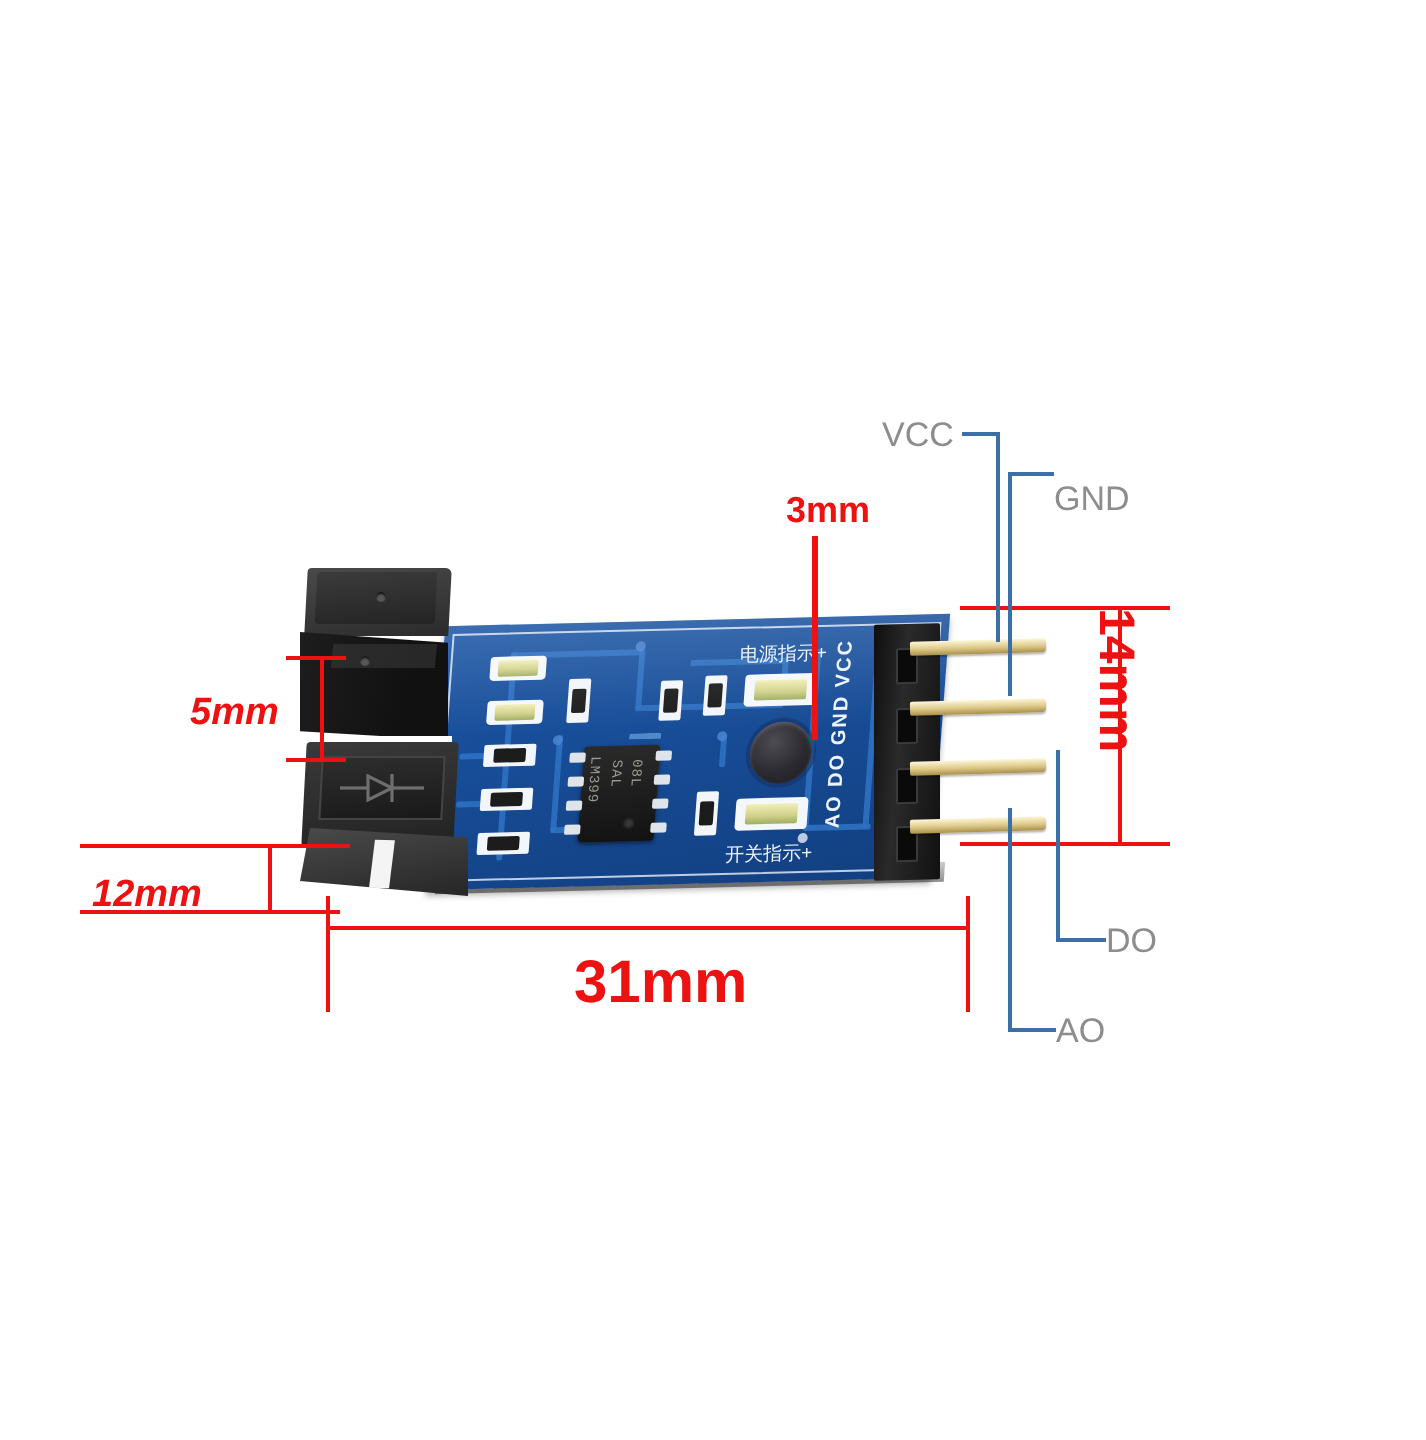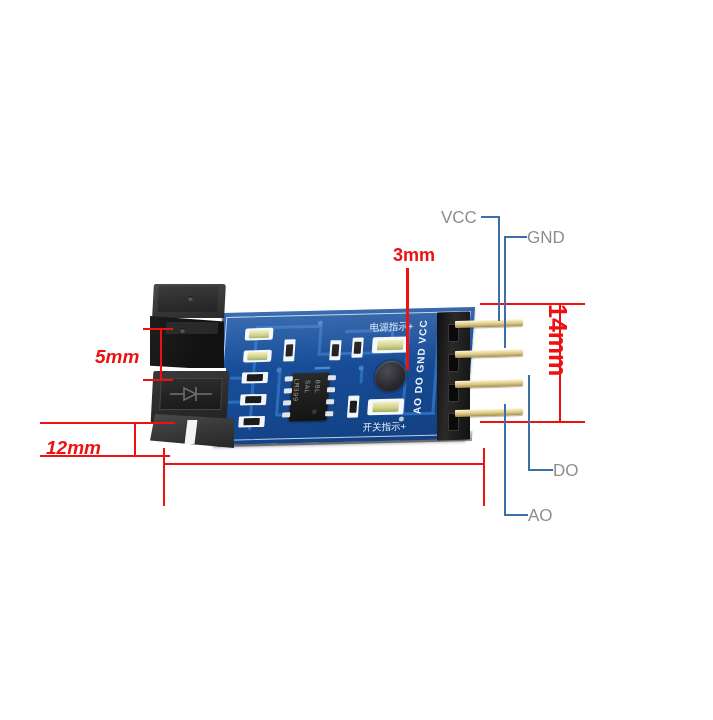--- a/index.html
+++ b/index.html
@@ -463,36 +463,37 @@
   <div class="dim-line-h" style="left:143px; top:328px; width:30px;"></div>
   <div class="dim-line-h" style="left:143px; top:379px; width:30px;"></div>
   <div class="dim-line-v" style="left:160px; top:328px; height:52px;"></div>
 
   <div class="dim-label sz-md" style="left:46px; top:437px;">12mm</div>
   <div class="dim-line-h" style="left:143px; top:422px; width:32px;"></div>
   <div class="dim-line-h" style="left:40px; top:422px; width:108px;"></div>
   <div class="dim-line-h" style="left:40px; top:455px; width:130px;"></div>
   <div class="dim-line-v" style="left:134px; top:422px; height:34px;"></div>
 
+  <div class="dim-label sz-lg" style="left:287px; top:475px;">31mm</div>
   <div class="dim-line-h" style="left:163px; top:463px; width:322px;"></div>
   <div class="dim-line-v" style="left:163px; top:448px; height:58px;"></div>
   <div class="dim-line-v" style="left:483px; top:448px; height:58px;"></div>
 
   <div class="dim-label rot" style="left:572px; top:304px;">14mm</div>
   <div class="dim-line-h" style="left:480px; top:303px; width:105px;"></div>
   <div class="dim-line-h" style="left:480px; top:421px; width:105px;"></div>
   <div class="dim-line-v" style="left:559px; top:303px; height:119px;"></div>
   <div class="dim-line-h" style="left:548px; top:303px; width:24px;"></div>
   <div class="dim-line-h" style="left:548px; top:421px; width:24px;"></div>
 
   <span class="pin-label" style="left:441px; top:208px;">VCC</span>
   <div class="lead-h" style="left:481px; top:216px; width:19px;"></div>
   <div class="lead-v" style="left:498px; top:216px; height:105px;"></div>
 
-  <span class="pin-label" style="left:527px; top:228px;">GND</span>
+  <span class="pin-label" style="left:527px; top:240px;">GND</span>
   <div class="lead-h" style="left:504px; top:236px; width:23px;"></div>
   <div class="lead-v" style="left:504px; top:236px; height:112px;"></div>
 
   <span class="pin-label" style="left:553px; top:461px;">DO</span>
   <div class="lead-h" style="left:528px; top:469px; width:25px;"></div>
   <div class="lead-v" style="left:528px; top:375px; height:95px;"></div>
 
   <span class="pin-label" style="left:528px; top:506px;">AO</span>
   <div class="lead-h" style="left:504px; top:514px; width:24px;"></div>
   <div class="lead-v" style="left:504px; top:404px; height:111px;"></div>

